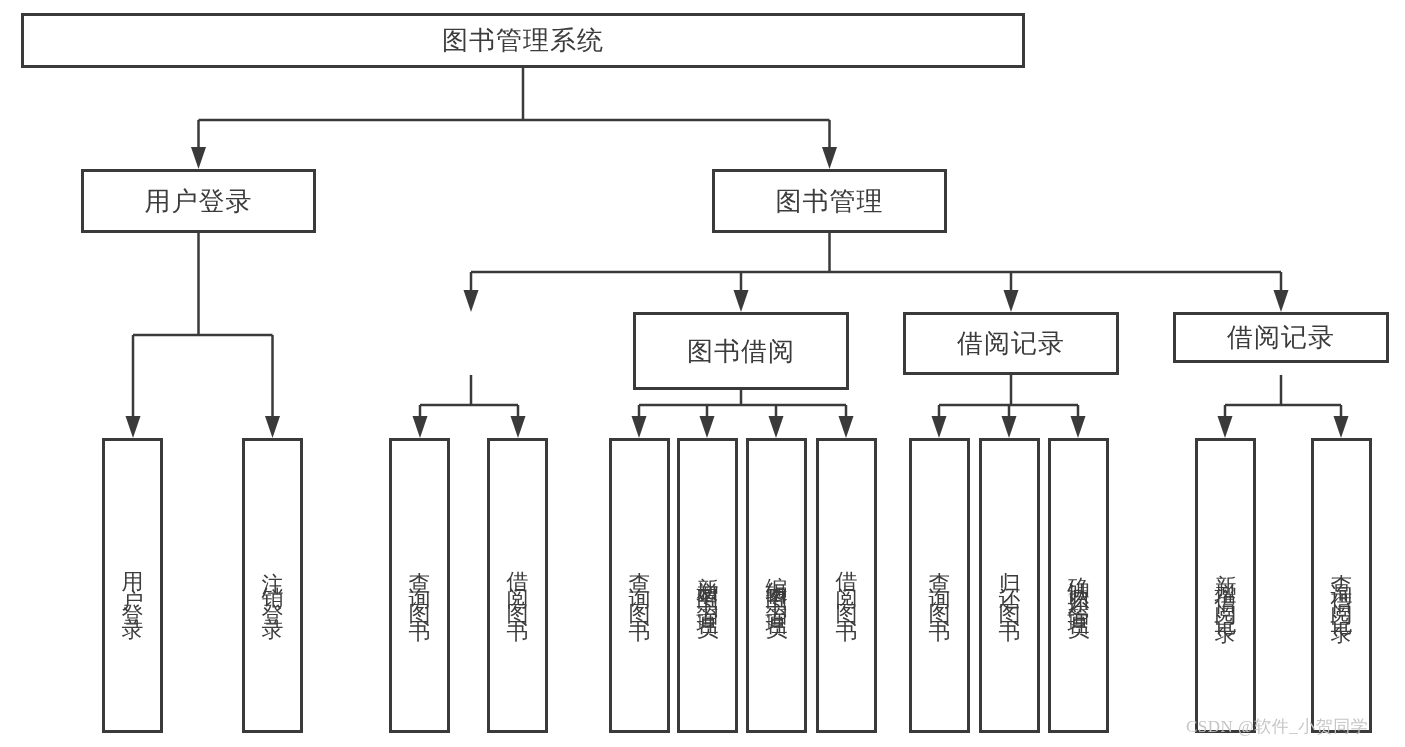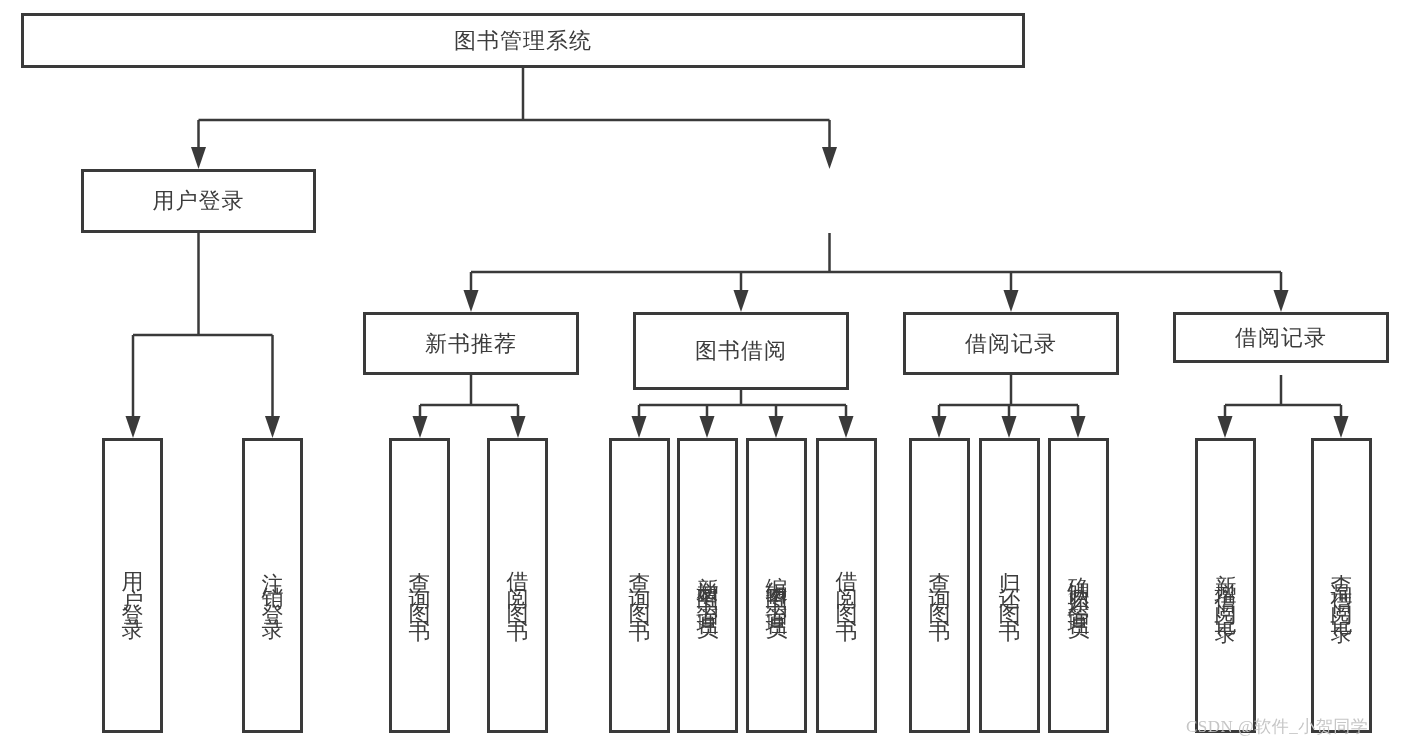--- a/index.html
+++ b/index.html
@@ -4,21 +4,21 @@
 <style>
   html,body{margin:0;padding:0;background:#ffffff;}
   #canvas{
     position:relative;width:1405px;height:747px;background:#ffffff;
     font-family:"Liberation Sans",sans-serif;overflow:hidden;
   }
   .node{
     position:absolute;box-sizing:border-box;border:3px solid #3a3a3a;background:#ffffff;
     display:flex;align-items:center;justify-content:center;color:#3c3c3c;
   }
-  .node.h span{font-size:22px;letter-spacing:1px;white-space:nowrap;}
+  .node.h span{font-size:26px;letter-spacing:1px;white-space:nowrap;}
   .node.v{width:61px;height:295px;top:438px;}
   .vt{writing-mode:vertical-rl;text-orientation:mixed;font-size:22px;line-height:1;}
   .sp4{letter-spacing:16px;}
   .sp6{letter-spacing:10px;}
   .sp9{letter-spacing:6px;}
   #wires{position:absolute;left:0;top:0;pointer-events:none;}
   #watermark{
     position:absolute;left:1186px;top:715px;font-size:17px;color:#c6c6c6;
     letter-spacing:0.5px;white-space:nowrap;font-family:Liberation Serif, serif;
   }
@@ -83,24 +83,24 @@
       <polygon points="1333.5,416 1348.5,416 1341,438" fill="#3a3a3a"></polygon>
     </svg>
 
   <div class="node h" style="left:21px;top:13px;width:1004px;height:55px">
     <span>图书管理系统</span>
   </div>
 
   <div class="node h" style="left:81px;top:169px;width:235px;height:64px">
     <span>用户登录</span>
   </div>
+  <div class="node h" style="left:712px;top:169px;width:235px;height:64px">
+    <span>图书管理</span>
+  </div>
 
-  <div class="node h" style="left:363px;top:312px;width:216px;height:63px">
-    <span>新书推荐</span>
-  </div>
   <div class="node h" style="left:633px;top:312px;width:216px;height:78px">
     <span>图书借阅</span>
   </div>
   <div class="node h" style="left:903px;top:312px;width:216px;height:63px">
     <span>借阅记录</span>
   </div>
   <div class="node h" style="left:1173px;top:312px;width:216px;height:51px">
     <span>借阅记录</span>
   </div>
 

